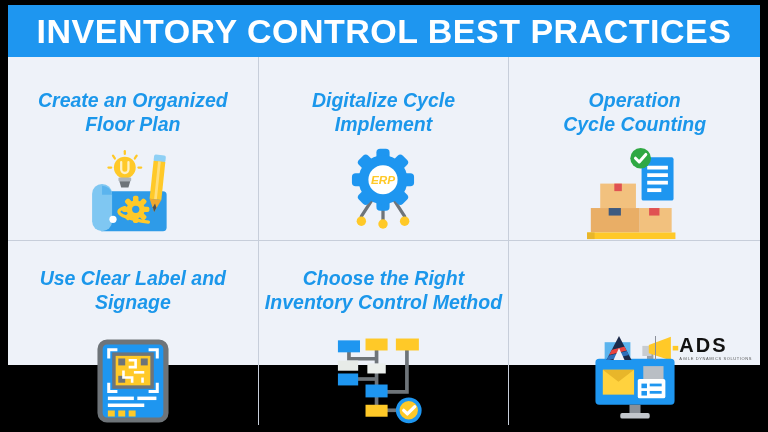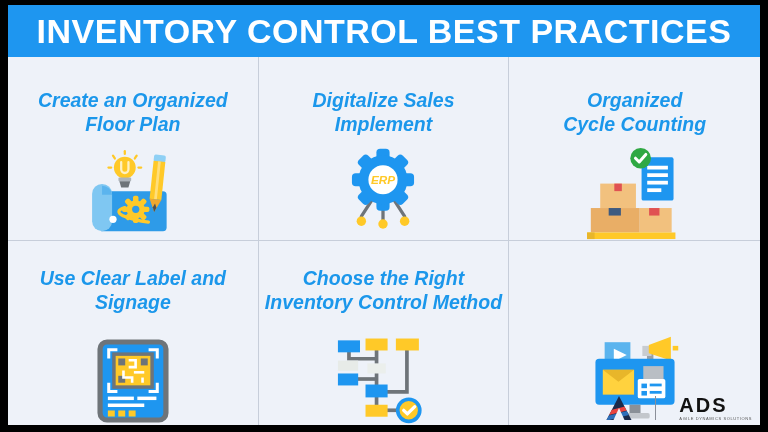--- a/index.html
+++ b/index.html
@@ -5,21 +5,21 @@
   * { margin:0; padding:0; box-sizing:border-box; }
   html,body { width:768px; height:432px; }
   body {
     background:#000;
     font-family:"Liberation Sans", sans-serif;
     position:relative;
     overflow:hidden;
   }
   .frame {
     position:absolute; left:8px; top:5px;
-    width:752px; height:420px;
+    width:752px; height:360px;
     background:#EEF2F9;
   }
   .header {
     height:52px; background:#1E96F0;
     display:flex; align-items:center; justify-content:center;
   }
   .header h1 {
     color:#fff; font-size:34px; font-weight:bold;
     letter-spacing:0.5px; white-space:nowrap;
   }
@@ -122,21 +122,21 @@
             <rect x="80" y="15" width="3" height="42" fill="#FFDE7A"></rect>
             <path d="M75 57 h13 l-6.5 14 z" fill="#F0A830"></path>
             <path d="M79.5 66 l2 -4.3 l2 4.3 l-2 5 z" fill="#4A4F54"></path>
           </g>
         </svg>
       </div>
     </div>
 
     <div class="cell">
       <div class="title">
-        <div>Digitalize Sales</div>
+        <div>Digitalize Cycle</div>
         <div>Implement</div>
       </div>
       <div class="iconwrap">
         <svg width="104" height="96" viewBox="0 0 110 102">
 
           <g stroke="#6E7479" stroke-width="3.5" fill="none" stroke-linecap="round">
             <path d="M43 60 L32 77"></path>
             <path d="M55 65 V80"></path>
             <path d="M67 60 L78 77"></path>
           </g>
@@ -156,21 +156,21 @@
             <circle cx="0" cy="0" r="26"></circle>
           </g>
           <circle cx="55" cy="38" r="15.5" fill="#fff"></circle>
           <text x="55" y="42.5" font-size="12.5" font-weight="bold" fill="#FFC928" text-anchor="middle" font-family="Liberation Sans, sans-serif">ERP</text>
         </svg>
       </div>
     </div>
 
     <div class="cell">
       <div class="title">
-        <div>Organized</div>
+        <div>Operation</div>
         <div>Cycle Counting</div>
       </div>
       <div class="iconwrap">
         <svg width="104" height="94" viewBox="0 0 110 100">
 
           <rect x="62" y="12" width="34" height="46" rx="2" fill="#1E96F0"></rect>
           <rect x="68" y="21" width="22" height="4" fill="#fff"></rect>
           <rect x="68" y="29" width="22" height="4" fill="#fff"></rect>
           <rect x="68" y="37" width="22" height="4" fill="#fff"></rect>
           <rect x="68" y="45" width="15" height="4" fill="#fff"></rect>

